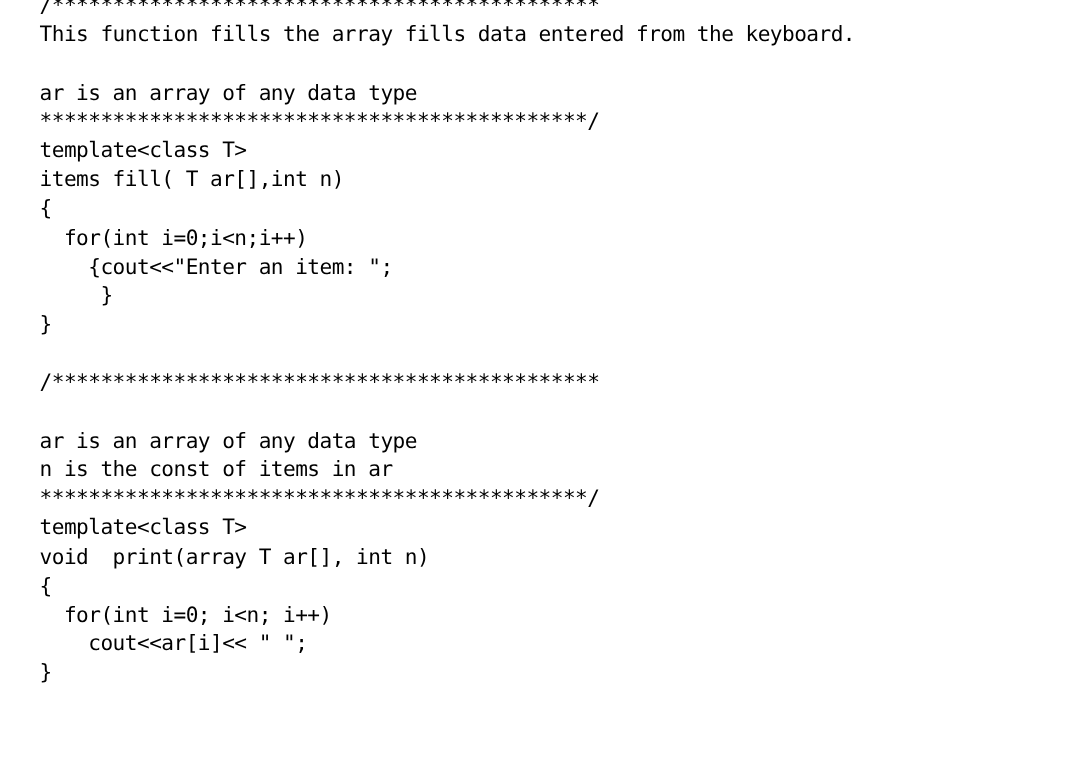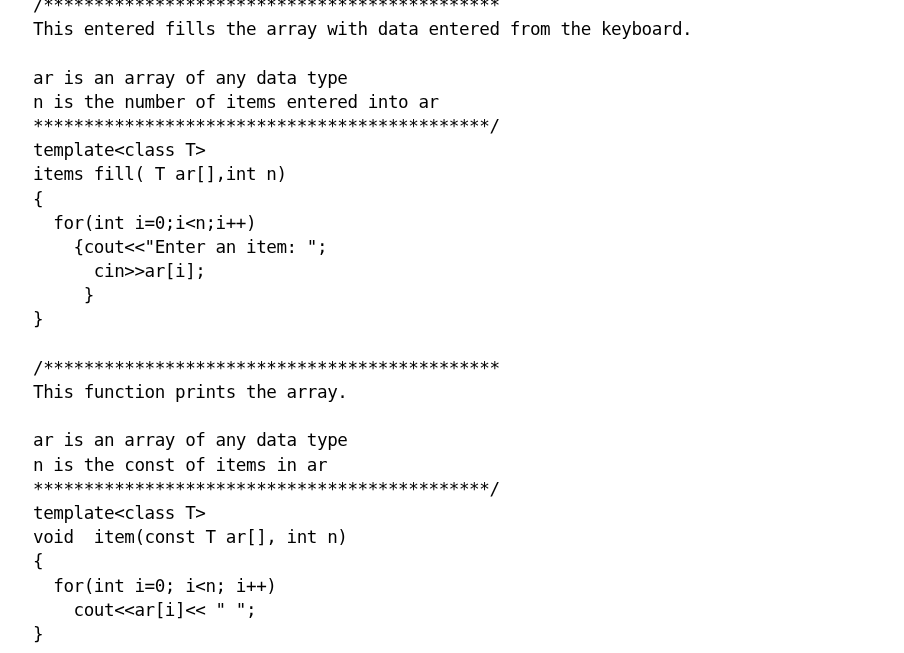--- a/index.html
+++ b/index.html
@@ -33,39 +33,36 @@
   }
   .code-line.blank {
     color: transparent;
   }
 </style>
 </head>
 <body style="background: rgb(255, 255, 255);">
 
 <div id="code-listing" style="color: rgb(0, 0, 0);">
     <div class="code-line">/*********************************************</div>
-    <div class="code-line">This entered fills the array with data entered from the keyboard.</div>
+    <div class="code-line">This function fills the array fills data entered from the keyboard.</div>
     <div class="code-line blank">&nbsp;</div>
     <div class="code-line">ar is an array of any data type</div>
-    <div class="code-line">n is the number of items entered into ar</div>
     <div class="code-line">*********************************************/</div>
     <div class="code-line">template&lt;class T&gt;</div>
     <div class="code-line">items fill( T ar[],int n)</div>
     <div class="code-line">{</div>
     <div class="code-line">  for(int i=0;i&lt;n;i++)</div>
     <div class="code-line">    {cout&lt;&lt;"Enter an item: ";</div>
-    <div class="code-line">      cin&gt;&gt;ar[i];</div>
     <div class="code-line">     }</div>
     <div class="code-line">}</div>
     <div class="code-line blank">&nbsp;</div>
     <div class="code-line">/*********************************************</div>
-    <div class="code-line">This function prints the array.</div>
     <div class="code-line blank">&nbsp;</div>
     <div class="code-line">ar is an array of any data type</div>
     <div class="code-line">n is the const of items in ar</div>
     <div class="code-line">*********************************************/</div>
     <div class="code-line">template&lt;class T&gt;</div>
-    <div class="code-line">void  item(const T ar[], int n)</div>
+    <div class="code-line">void  print(array T ar[], int n)</div>
     <div class="code-line">{</div>
     <div class="code-line">  for(int i=0; i&lt;n; i++)</div>
     <div class="code-line">    cout&lt;&lt;ar[i]&lt;&lt; " ";</div>
     <div class="code-line">}</div>
   </div>
 
 </body></html>

